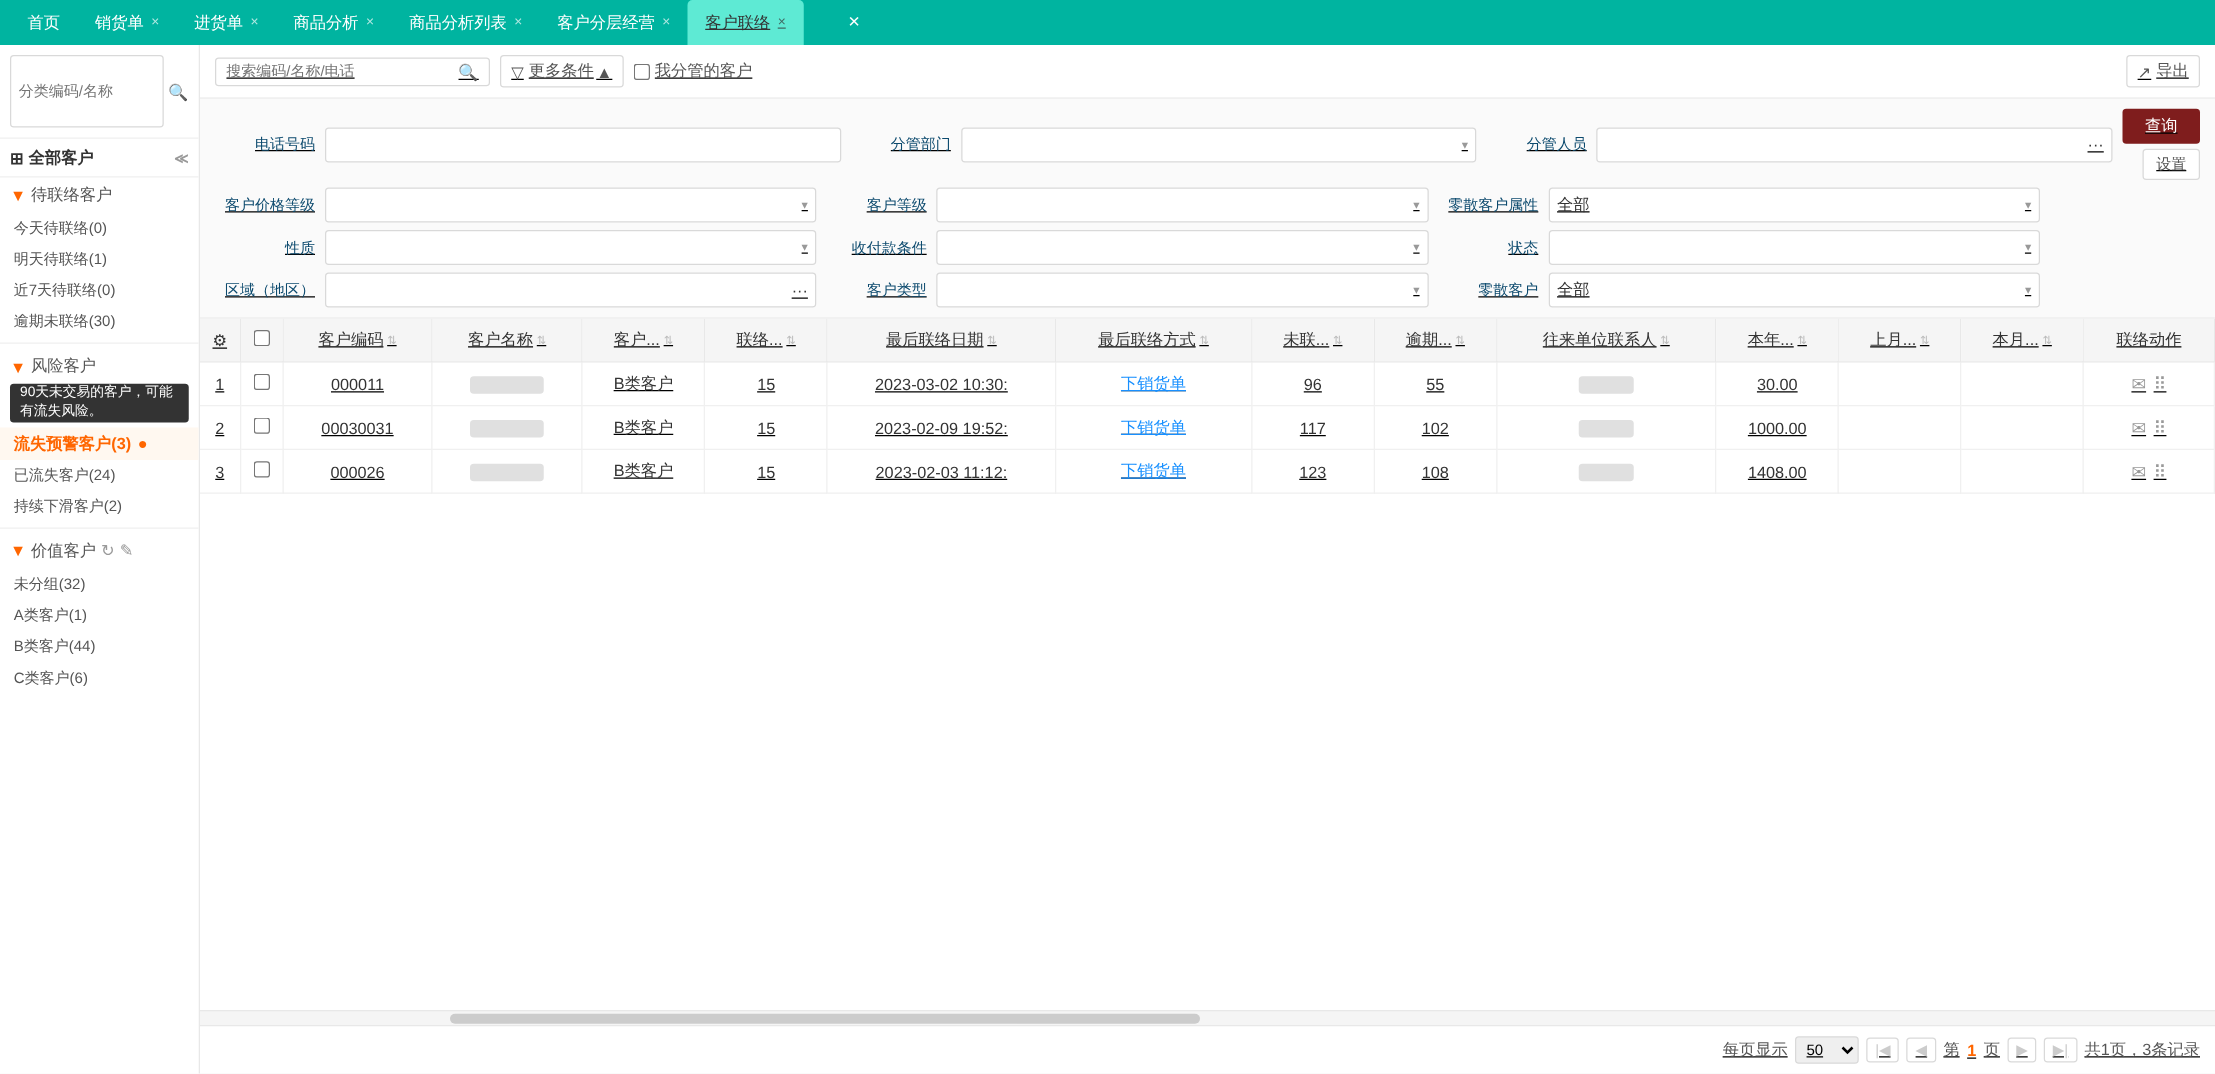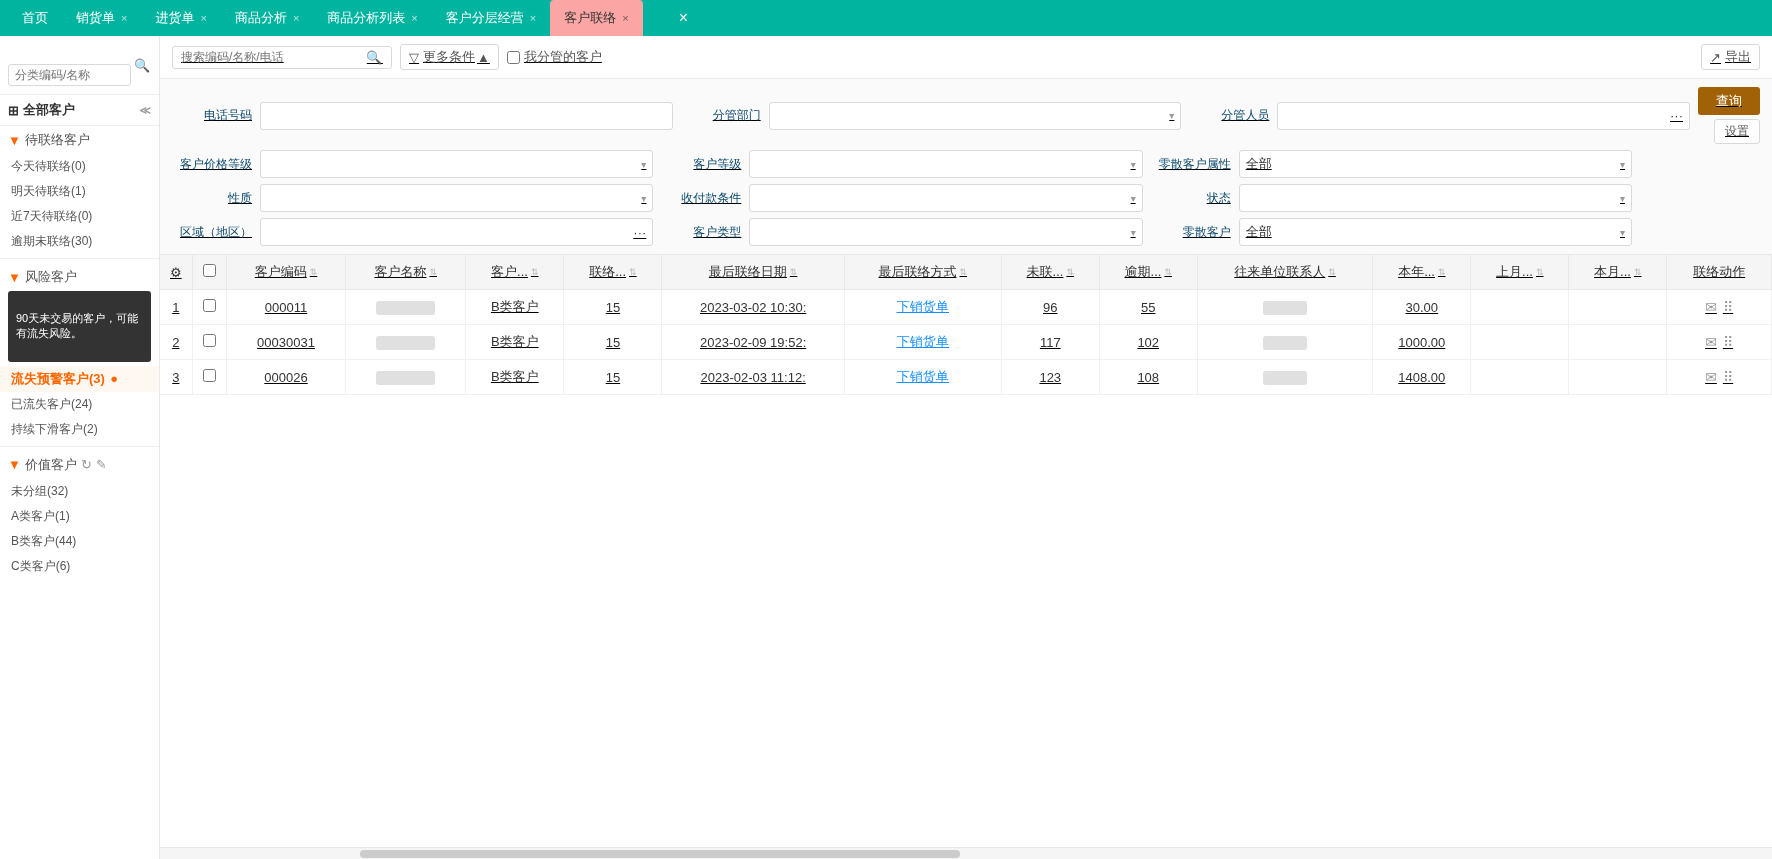--- a/index.html
+++ b/index.html
@@ -18,23 +18,24 @@
       display: flex;
       align-items: center;
       padding: 0 14px;
       height: 100%;
       cursor: pointer;
       font-size: 13px;
       white-space: nowrap;
       position: relative;
     }
     .top-tab.active {
-      background: #fca5a5;
+      background: #5eead4;
       color: #333;
       border-radius: 4px 4px 0 0;
+      text-decoration: underline;
     }
     .top-tab .close-icon {
       margin-left: 6px;
       font-size: 11px;
       opacity: 0.7;
     }
     .top-tab-close-btn {
       margin-left: 36px;
       color: white;
       font-size: 16px;
@@ -57,24 +58,23 @@
     }
     .sidebar-search {
       display: flex;
       align-items: center;
       padding: 8px;
       border-bottom: 1px solid #f0f0f0;
     }
     .sidebar-search input {
       border: 1px solid #d9d9d9;
       border-radius: 3px;
-      padding: 3px 6px;
+      padding: 21px 6px;
       width: 100%;
       font-size: 12px;
-      margin-top: 20px;
     }
     .sidebar-search .search-icon {
       margin-left: 4px;
       color: #999;
       cursor: pointer;
     }
     .sidebar-all-customers {
       display: flex;
       align-items: center;
       padding: 6px 8px;
@@ -112,21 +112,21 @@
     }
     .sidebar-divider {
       height: 1px;
       background: #f0f0f0;
       margin: 4px 0;
     }
     .tooltip-box {
       background: #333;
       color: white;
       font-size: 11px;
-      padding: 20px 8px;
+      padding: 0 8px;
       border-radius: 3px;
       margin: 0 8px 4px 8px;
       line-height: 1.4;
     }
 
     
     .content-area {
       flex: 1;
       display: flex;
       flex-direction: column;
@@ -236,21 +236,21 @@
       align-items: center;
       cursor: pointer;
     }
     .filter-field .select-box .arrow { color: #999; font-size: 10px; }
     .filter-actions {
       display: flex;
       flex-direction: column;
       gap: 4px;
     }
     .query-btn {
-      background: #a16207;
+      background: #7f1d1d;
       color: white;
       border: none;
       border-radius: 3px;
       padding: 5px 16px;
       cursor: pointer;
       font-size: 13px;
     }
     .settings-btn {
       background: white;
       color: #555;
@@ -723,14 +723,29 @@
       </td>
     </tr>
           </tbody>
       </table>
     </div>
 
     <div class="scrollbar-area">
       <div class="scrollbar-thumb"></div>
     </div>
 
+    <div class="pagination">
+      <span>每页显示</span>
+      <select>
+        <option>50</option>
+        <option>100</option>
+      </select>
+      <button class="page-btn disabled">|◀</button>
+      <button class="page-btn disabled">◀</button>
+      <span>第</span>
+      <span class="page-current">1</span>
+      <span>页</span>
+      <button class="page-btn disabled">▶</button>
+      <button class="page-btn disabled">▶|</button>
+      <span>共1页，3条记录</span>
+    </div>
   </div>
 </div>
 
 </body></html>

